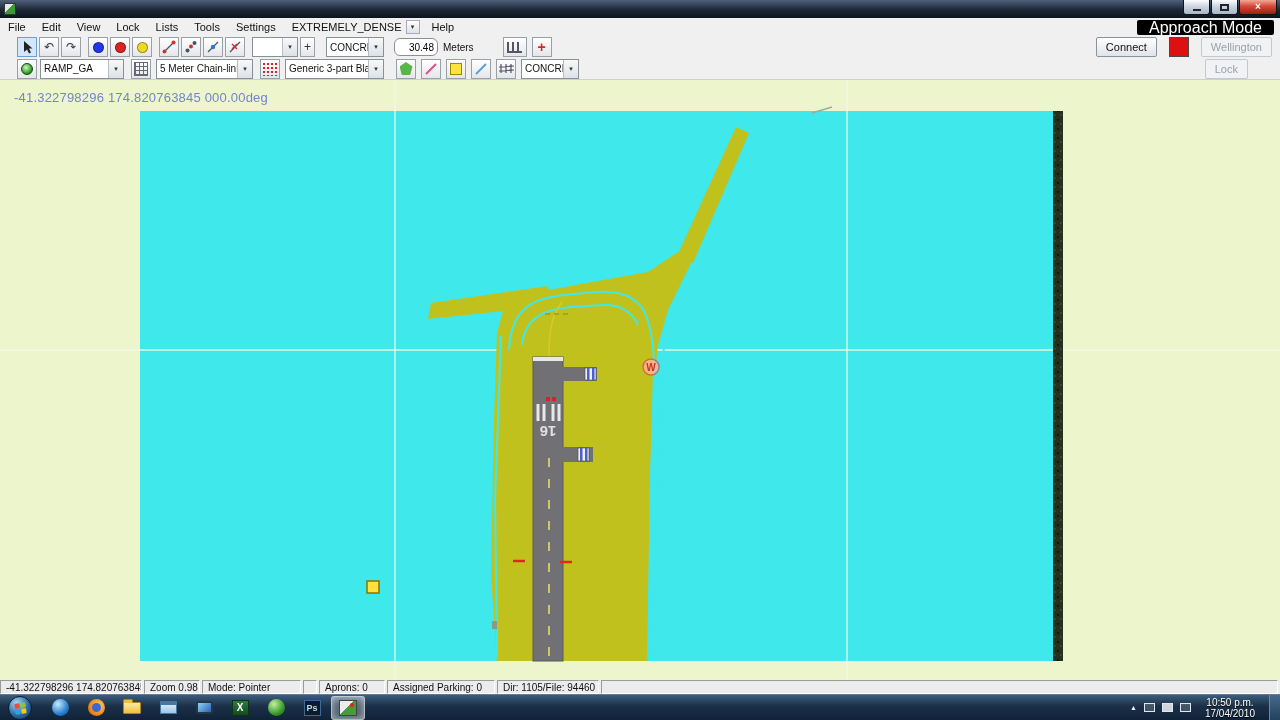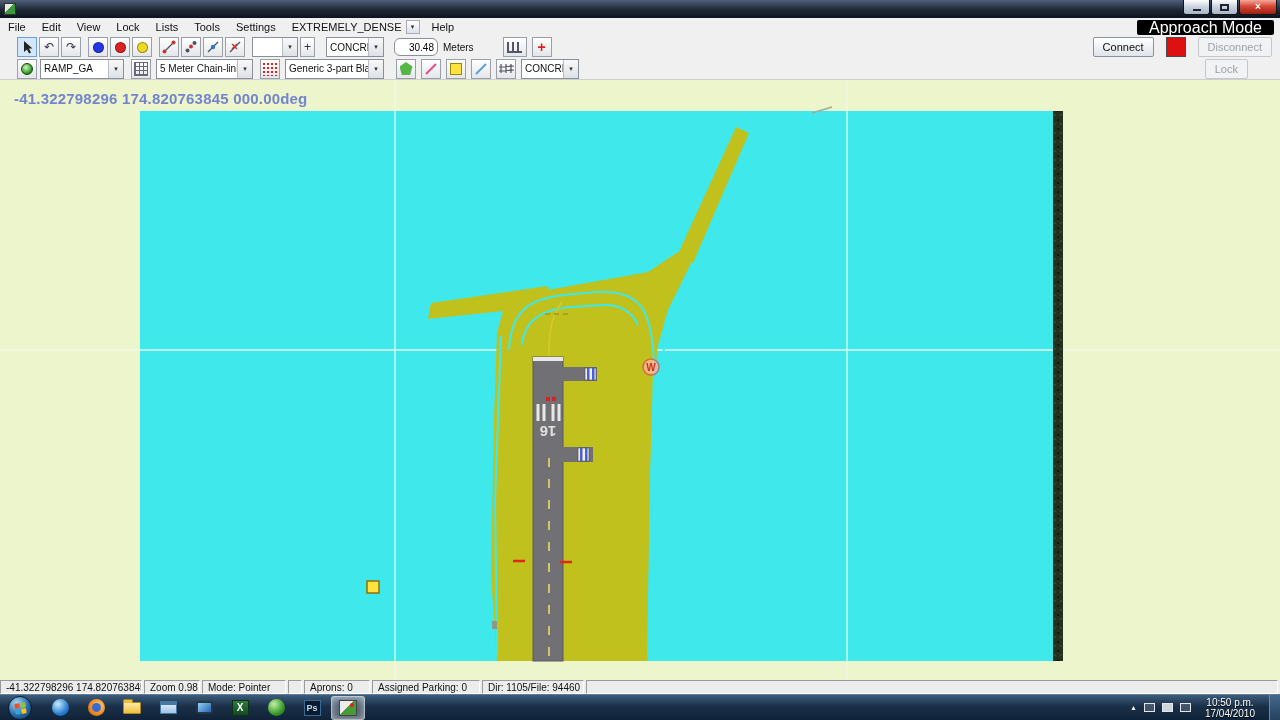--- a/index.html
+++ b/index.html
@@ -59,21 +59,21 @@
   .icon-comb{width:15px;height:11px;background:repeating-linear-gradient(90deg,#556 0 2px,transparent 2px 5px);border-bottom:2px solid #556;}
   .icon-grid{width:14px;height:14px;border:1px solid #667;
     background-image:repeating-linear-gradient(0deg,#667 0 1px,transparent 1px 4px),
                      repeating-linear-gradient(90deg,#667 0 1px,transparent 1px 4px);}
   .icon-dots{width:16px;height:14px;background:radial-gradient(#d22 1.1px,transparent 1.3px);background-size:4px 4px;}
   .icon-pent{width:13px;height:13px;background:#58b548;clip-path:polygon(50% 0,100% 35%,82% 100%,18% 100%,0 35%);border:0;}
   .icon-ysq{width:12px;height:12px;background:#ffe23e;border:1px solid #9a8a00;}
   .plus-red{color:#d22;font-weight:bold;font-size:14px;line-height:12px;}
   
   .canvas{position:absolute;top:80px;left:0;width:1280px;height:600px;background:var(--canvas_bg,#edf5cd);}
-  .coords-readout{position:absolute;left:14px;top:10px;font-size:15px;color:#7484cc;letter-spacing:.2px;font-weight:bold;}
+  .coords-readout{position:absolute;left:14px;top:10px;font-size:13px;color:#7484cc;letter-spacing:.2px;}
   
   .statusbar{position:absolute;top:680px;left:0;right:0;height:14px;background:#ececec;
     display:flex;align-items:stretch;font-size:10px;color:#111;}
   .panel{border:1px solid;border-color:#9a9a9a #ffffff #ffffff #9a9a9a;margin-right:2px;
     display:flex;align-items:center;padding:0 5px;white-space:nowrap;overflow:hidden;}
   
   .taskbar{position:absolute;top:694px;left:0;right:0;height:26px;
     background:linear-gradient(#3c5d7c,#1b3048 45%,#0f2238);
     border-top:1px solid #5d7d9b;display:flex;align-items:center;}
   .orb{width:24px;height:24px;border-radius:50%;margin:0 10px 0 8px;flex:none;position:relative;
@@ -201,21 +201,21 @@
   <span class="lbl-txt">Meters</span>
   <div class="tbtn" style="margin-left:24px;width:24px">
       <div class="icon-comb"></div>
     </div>
   <div class="tbtn" style="margin-left:3px">
       <span class="plus-red">+</span>
     </div>
   <div class="tb-right">
     <div class="btn">Connect</div>
     <div class="red-sq"></div>
-    <div class="btn disabled">Disconnect</div>
+    <div class="btn disabled">Wellington</div>
   </div>
 </div>
 
 <div class="tb tb2">
   <div class="tbtn">
       <span class="ring"></span>
     </div>
   <div class="dd" style="width:84px;margin-left:1px">
     <span class="lbl">RAMP_GA</span>
       <span class="arrow">▾</span>
@@ -334,21 +334,21 @@
 
     <rect x="367" y="581" width="12" height="12" fill="#ffe23e" stroke="#8a7400" stroke-width="1.5"></rect>
 
     <rect x="492" y="621" width="5" height="8" fill="#8a9a8a"></rect>
   </svg>
 </div>
 
 <div class="statusbar">
   <div class="panel" style="width:142px">-41.322798296  174.820763845</div>
   <div class="panel" style="width:56px">Zoom 0.98</div>
-  <div class="panel" style="width:84px">Mode: Pointer</div>
+  <div class="panel" style="width:99px">Mode: Pointer</div>
   <div class="panel" style="width:14px"></div>
   <div class="panel" style="width:66px">Aprons: 0</div>
   <div class="panel" style="width:108px">Assigned Parking: 0</div>
   <div class="panel" style="width:102px">Dir: 1105/File: 94460</div>
   <div class="panel" style="flex:1"></div>
 </div>
 
 <div class="taskbar">
   <div class="orb">
     <div class="flag">

